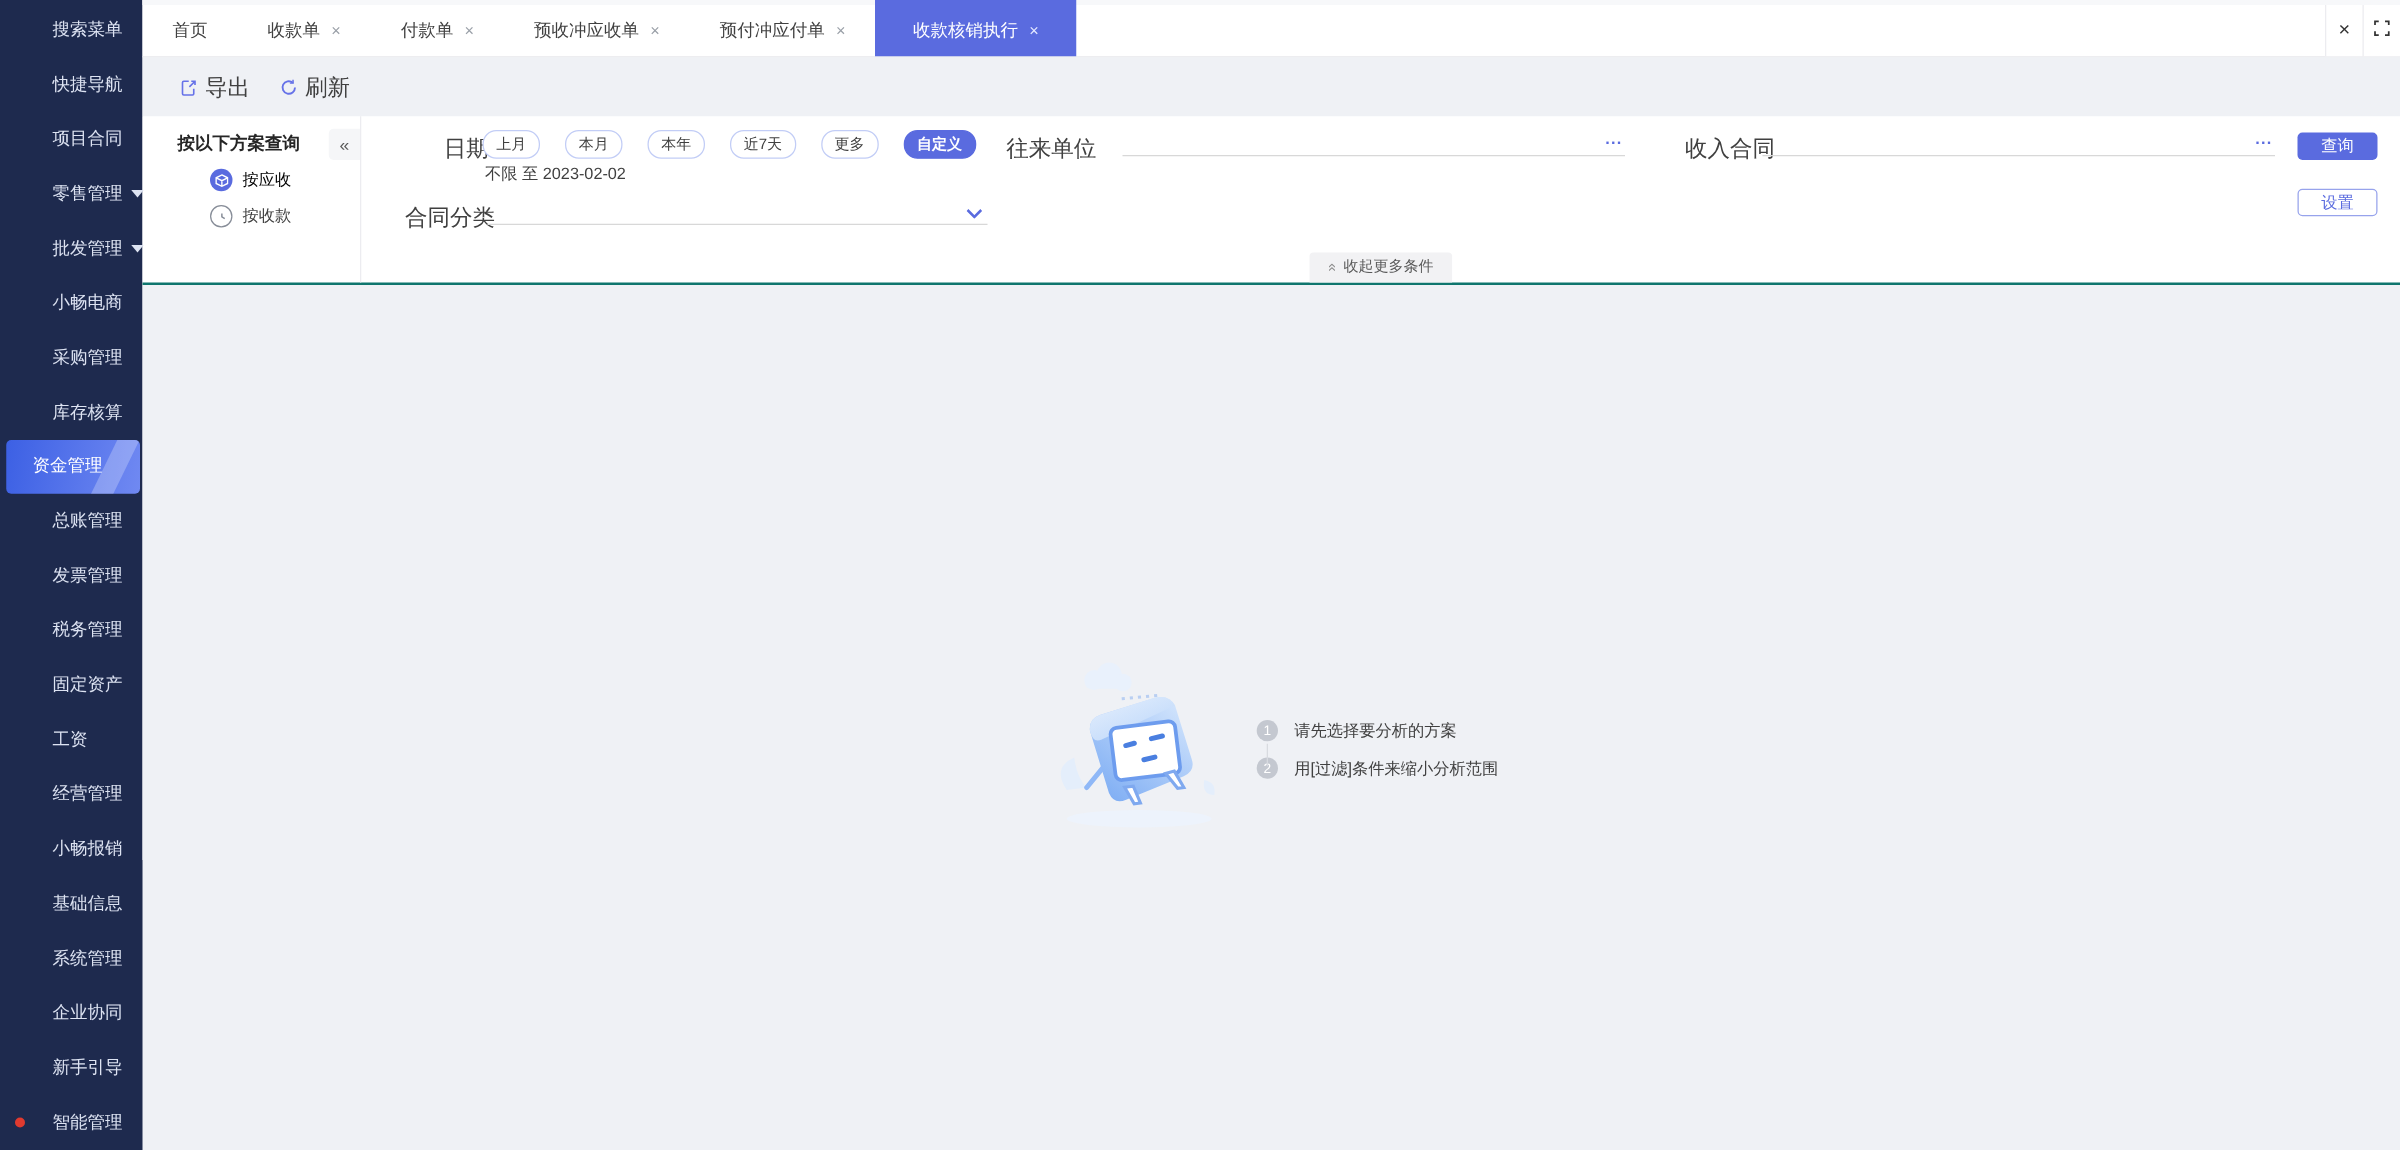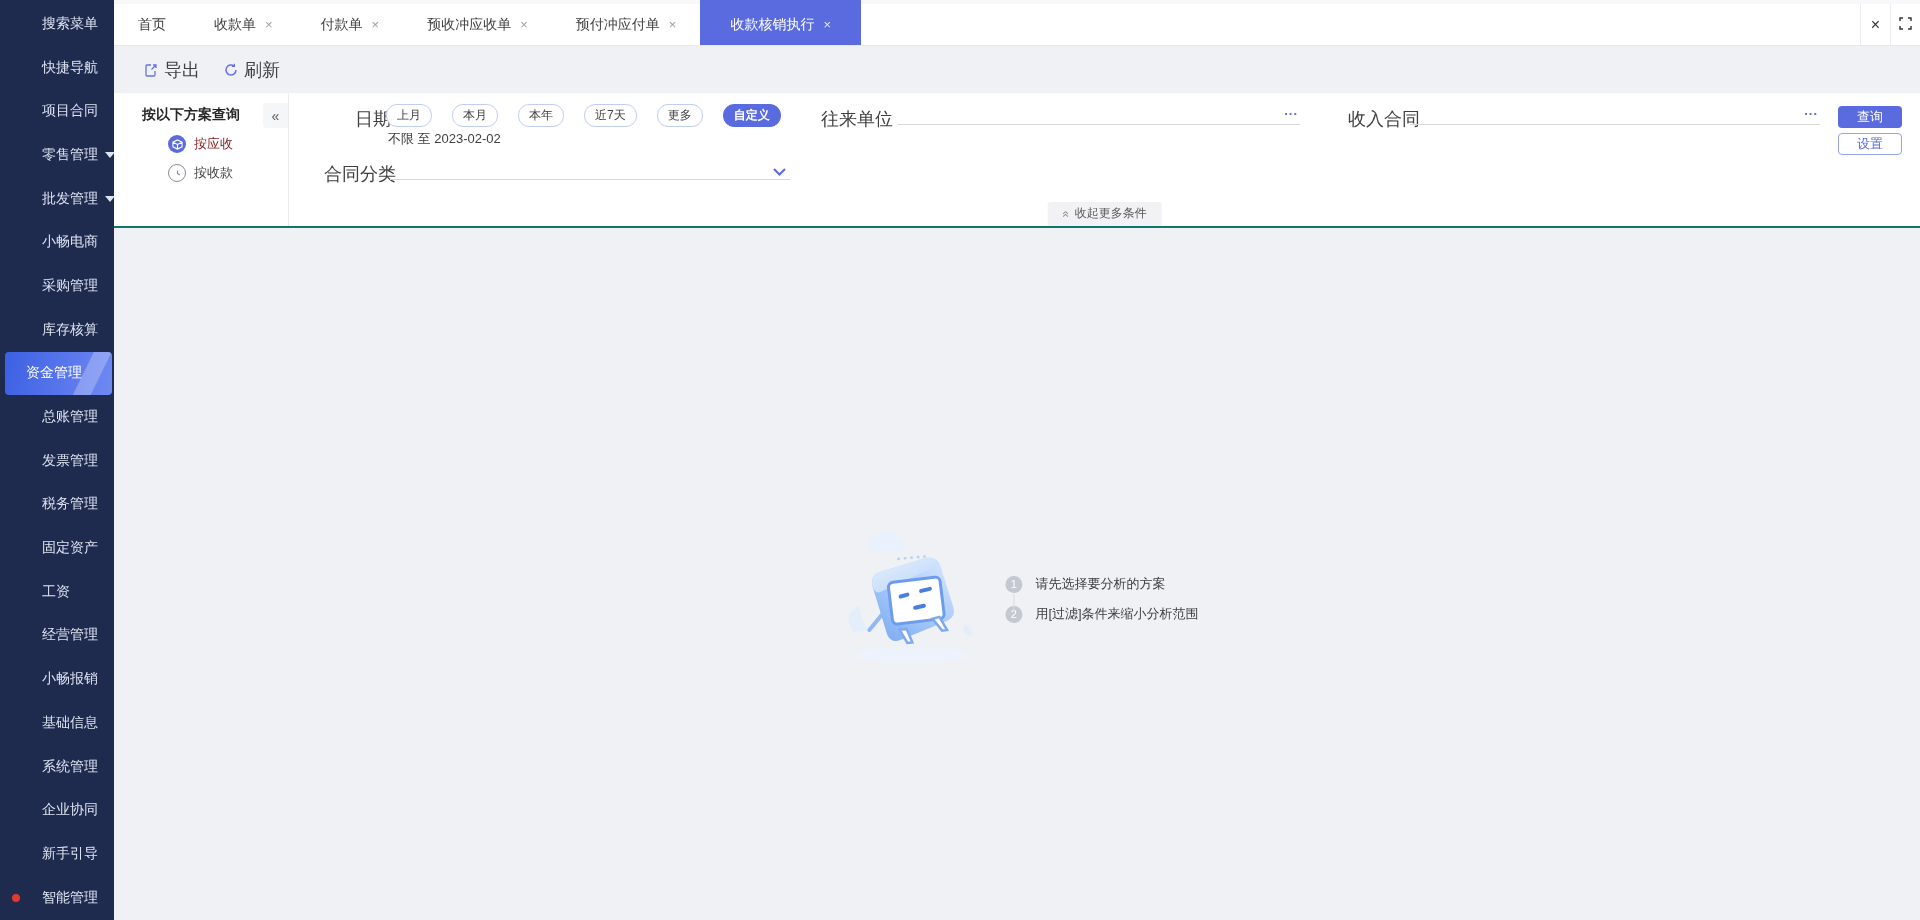--- a/index.html
+++ b/index.html
@@ -46,37 +46,37 @@
 
   
   .filter-section { height:135px; background:#fff; display:flex; border-bottom:2px solid #0f766e; }
   .plan-panel { width:175px; flex:0 0 175px; border-right:1px solid #ececf0; position:relative; padding:13px 0 0 28px; }
   .plan-header { font-size:14px; font-weight:700; color:#262626; }
   .collapse-btn { position:absolute; right:0; top:10px; width:25px; height:25px;
     background:#f5f6f8; border:none; border-radius:4px 0 0 4px; color:#595959; font-size:14px; cursor:pointer; }
   .plan-opt { display:flex; align-items:center; gap:8px; margin:11px 0 0 26px; font-size:13px;
     color:#404040; cursor:pointer; }
   .plan-opt .oicon { width:18px; height:18px; border-radius:50%; display:flex; align-items:center; justify-content:center; }
-  .plan-opt.active { color:#7f1d1d; }
+  .plan-opt.active { color:#000000; }
   .plan-opt.active .oicon { background:#5a6bdf; }
   .plan-opt:not(.active) .oicon { border:1.5px solid #878d98; }
 
   .filter-main { flex:1; position:relative; }
   .flabel { font-size:18px; color:#404040; position:absolute; white-space:nowrap; }
   .pills { position:absolute; left:97px; top:11px; display:flex; gap:20px; }
   .pill { padding:2px 10px; border:1px solid #c2cdf6; border-radius:11px; background:#fff;
     font-size:12px; color:#404040; cursor:pointer; white-space:nowrap; }
   .pill.active { background:#5a6bdf; border-color:#5a6bdf; color:#fff; font-weight:700; }
   .range-text { position:absolute; left:99px; top:37px; font-size:13px; color:#404040; }
   .uinput { position:absolute; border-bottom:1px solid #d8d8d8; height:24px; }
   .uinput input { width:100%; height:22px; border:none; outline:none; font-size:13px; background:transparent; }
   .more { position:absolute; right:2px; top:2px; color:#5a6bdf; font-weight:700; letter-spacing:1px;
     font-size:13px; cursor:pointer; }
   .chev { position:absolute; right:4px; top:6px; cursor:pointer; }
-  .action-btns { position:absolute; right:18px; top:13px; display:flex; flex-direction:column; gap:5px; }
+  .action-btns { position:absolute; right:18px; top:13px; display:flex; flex-direction:column; gap:23px; }
   .btn-primary { width:64px; height:22px; background:#5a6bdf; color:#fff; border:none;
     border-radius:4px; font-size:13px; cursor:pointer; }
   .btn-ghost { width:64px; height:22px; background:#fff; color:#5a6bdf; border:1px solid #97a3ec;
     border-radius:4px; font-size:13px; cursor:pointer; }
   .collapse-bar { position:absolute; bottom:0; left:50%; transform:translateX(-50%);
     background:#f2f2f4; border-radius:3px 3px 0 0; padding:3px 15px 4px; font-size:12px; color:#595959;
     display:flex; align-items:center; gap:6px; cursor:pointer; white-space:nowrap; }
   .chev-up { display:inline-block; transform:rotate(90deg); font-size:12px; color:#8c8c8c; }
 
   
@@ -255,21 +255,21 @@
       <div class="pills" id="date-pills">
           <button class="pill">上月</button>
           <button class="pill">本月</button>
           <button class="pill">本年</button>
           <button class="pill">近7天</button>
           <button class="pill">更多</button>
           <button class="pill active">自定义</button>
         </div>
       <div class="range-text">不限 至 2023-02-02</div>
 
-      <span class="flabel" style="left:532px; top:14px;">往来单位</span>
+      <span class="flabel" style="left:516px; top:14px;">往来单位</span>
       <div class="uinput" style="left:609px; top:8px; width:402px;">
         <input value="" style="">
         <span class="more">...</span>
       </div>
 
       <span class="flabel" style="left:1059px; top:14px;">收入合同</span>
       <div class="uinput" style="left:1121px; top:8px; width:410px;">
         <input value="" style="">
         <span class="more">...</span>
       </div>

